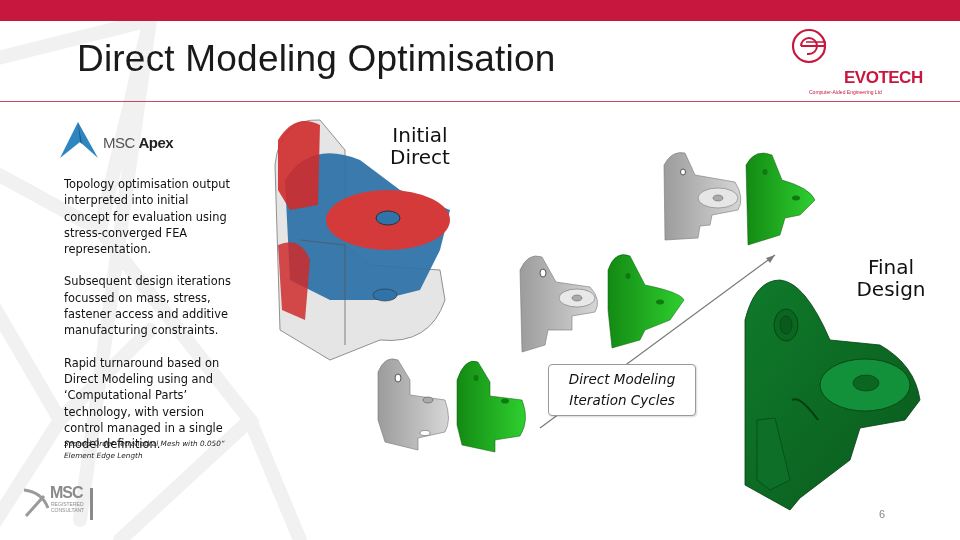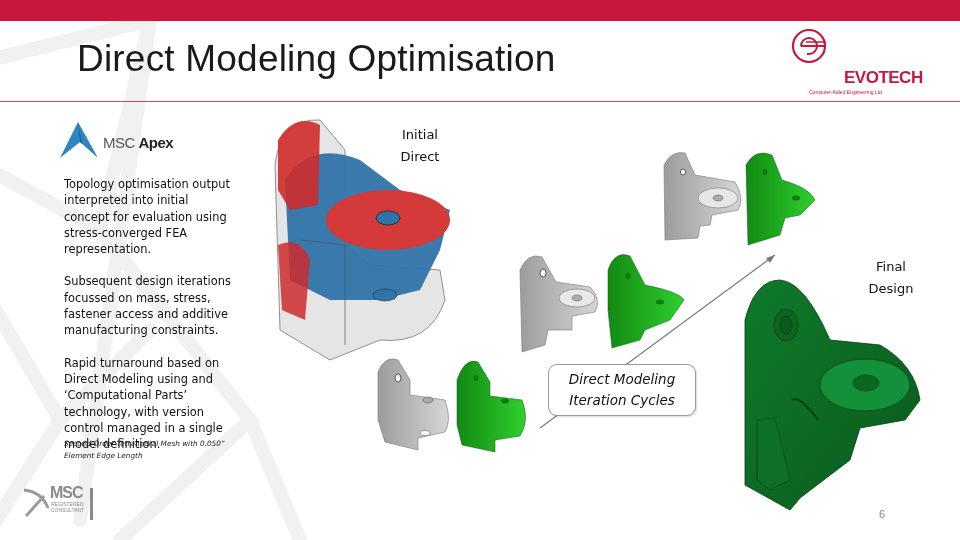--- a/index.html
+++ b/index.html
@@ -13,22 +13,22 @@
   .evotech .sub { position:absolute; left:19px; top:61px; font-size:5px; color:#c8173f; white-space:nowrap; }
   .msc-apex { position:absolute; left:58px; top:120px; width:150px; height:45px;text-align:right; }
   .msc-apex .label { position:absolute; left:45px; top:14px; font-size:15px; color:#555; white-space:nowrap; letter-spacing:-0.5px; }
   .msc-apex .label b { color:#222; }
   .bodytext { position:absolute; left:64px; top:176px; width:180px; font-family:"DejaVu Sans", sans-serif; font-size:11.4px; line-height:16.3px; color:#111; }
   .bodytext p { margin:0 8px 16px 0; }
   .note { position:absolute; left:64px; top:438px; width:190px; font-family:"DejaVu Sans", sans-serif; font-style:italic; font-size:7.3px; line-height:12px; color:#222; }
   .msc-reg { position:absolute; left:22px; top:486px; width:75px; height:36px; }
   .msc-reg .m { position:absolute; left:28px; top:-2px; font-weight:bold; font-size:16px; color:#8a8a8a; letter-spacing:-1px; }
   .msc-reg .r { position:absolute; left:29px; top:15px; font-size:5px; color:#8a8a8a; line-height:6px; }
-  .lbl { position:absolute; font-family:"DejaVu Sans", sans-serif; font-size:13px; line-height:22px; color:#111; text-align:center; }
-  .callout { position:absolute; left:548px; top:364px; width:148px; height:52px; border:1px solid #9a9a9a; border-radius:9px; background:#fff; box-shadow:1px 1px 2px rgba(0,0,0,0.15); font-family:"DejaVu Sans", sans-serif; font-style:italic; font-size:13.5px; line-height:21px; color:#111; text-align:center; padding-top:4px; box-sizing:border-box; }
+  .lbl { position:absolute; font-family:"DejaVu Sans", sans-serif; font-size:20px; line-height:22px; color:#111; text-align:center; }
+  .callout { position:absolute; left:548px; top:364px; width:148px; height:52px; border:1px solid #9a9a9a; border-radius:4px; background:#fff; box-shadow:1px 1px 2px rgba(0,0,0,0.15); font-family:"DejaVu Sans", sans-serif; font-style:italic; font-size:13.5px; line-height:21px; color:#111; text-align:center; padding-top:4px; box-sizing:border-box; }
   .pagenum { position:absolute; left:879px; top:508px; font-size:11px; color:#888; }
   svg { display:block; }
   .art { position:absolute; left:0; top:0; }
 </style>
 </head>
 <body>
 
 <svg class="bg-lines" width="960" height="540">
   <g stroke="#f1f1f1" stroke-width="14" fill="none" stroke-linecap="round">
     <path d="M-10 60 L150 20 L100 230 L-10 170"></path>

